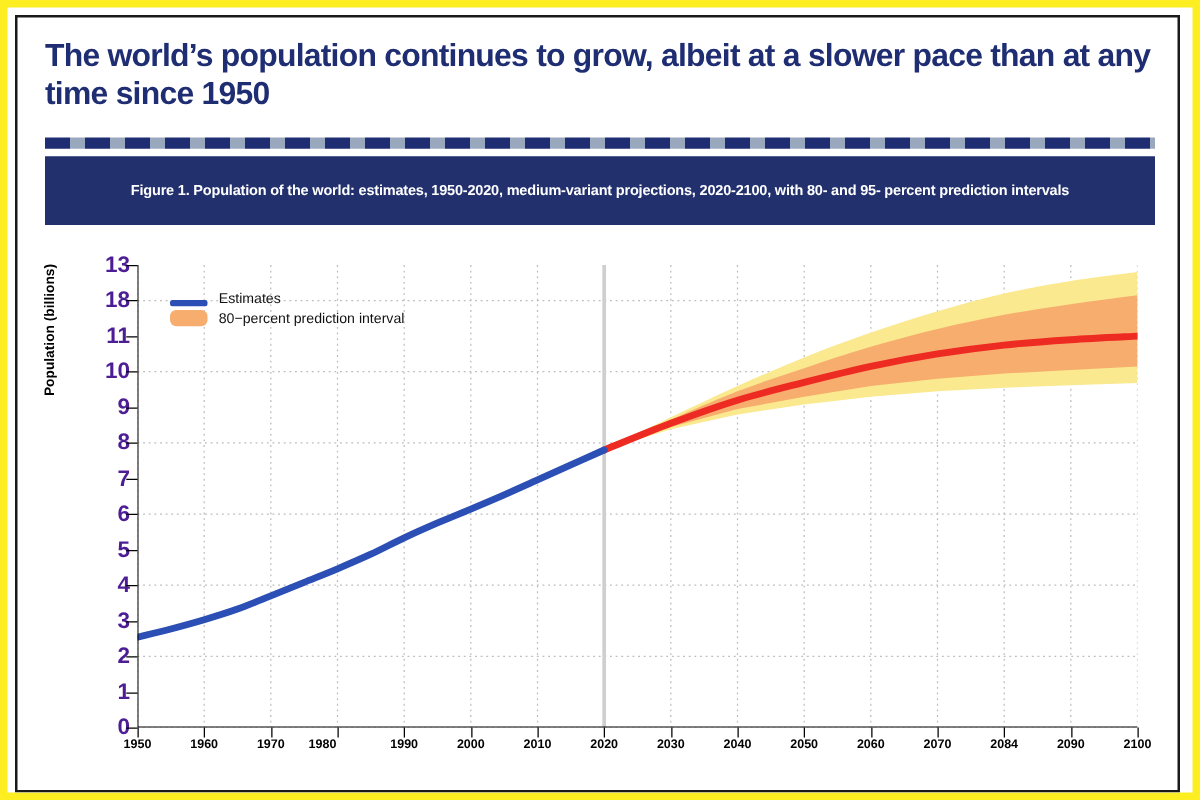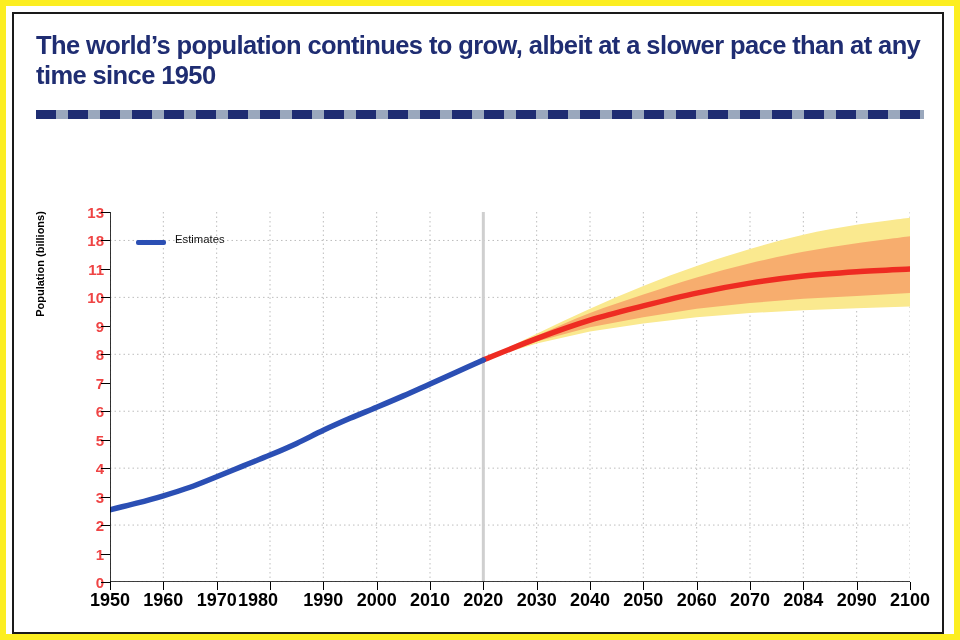--- a/index.html
+++ b/index.html
@@ -90,40 +90,40 @@
     left: 74px; top: 18px;
     width: 800px; height: 370px;
   }
   #plot-svg { display: block; }
   
   .ytick {
     position: absolute;
     right: 806px;
     width: 40px;
     text-align: right;
-    font-size: 15px;
-    font-weight: bold;
-    color: #ef4444;
+    font-size: 18px;
+    font-weight: bold;
+    color: #4c1d95;
     transform: translateY(-50%);
   }
   .ytick-mark {
     position: absolute;
     left: -9px;
     width: 9px;
     height: 0;
     border-top: 1.6px solid #000;
   }
   
   .xtick {
     position: absolute;
     top: 378px;
     width: 60px;
     margin-left: -30px;
     text-align: center;
-    font-size: 18px;
+    font-size: 10px;
     font-weight: bold;
     color: #000;
   }
   .xtick-mark {
     position: absolute;
     top: 370px;
     width: 0; height: 8px;
     border-left: 1.6px solid #000;
   }
   
@@ -155,20 +155,23 @@
 <body>
 
 <div id="page">
   <div id="inner-frame">
     <div id="content">
 
       <div id="title">The world’s population continues to grow, albeit at a slower pace than at any time since 1950</div>
 
       <div id="dash-rule"></div>
 
+      <div id="caption-band">
+        <div id="caption-text">Figure 1. Population of the world: estimates, 1950-2020, medium-variant projections, 2020-2100, with 80- and 95- percent prediction intervals</div>
+      </div>
 
       <div id="chart-area">
         <div id="ylabel">Population (billions)</div>
         <div id="plot-wrap">
           <svg id="plot-svg" width="800" height="370" viewBox="0 0 800 370">
               <g>
                 <line x1="0" y1="0" x2="0" y2="370" stroke="#bdbdbd" stroke-width="1" stroke-dasharray="1.5 3"></line>
                 <line x1="53.333333333333336" y1="0" x2="53.333333333333336" y2="370" stroke="#bdbdbd" stroke-width="1" stroke-dasharray="1.5 3"></line>
                 <line x1="106.66666666666667" y1="0" x2="106.66666666666667" y2="370" stroke="#bdbdbd" stroke-width="1" stroke-dasharray="1.5 3"></line>
                 <line x1="160" y1="0" x2="160" y2="370" stroke="#bdbdbd" stroke-width="1" stroke-dasharray="1.5 3"></line>
@@ -197,20 +200,24 @@
               <line x1="373.3333333333333" y1="0" x2="373.3333333333333" y2="370" stroke="#cfcfcf" stroke-width="3"></line>
               <path d="M 373.3333333333333 148 C 382.22222222222223 144.44230769230768 408.8888888888889 133.29487179487174 426.6666666666667 126.6538461538461 C 444.44444444444446 120.01282051282047 462.22222222222223 113.60897435897438 480 108.15384615384619 C 497.77777777777777 102.698717948718 515.5555555555554 98.42948717948723 533.3333333333333 93.92307692307696 C 551.1111111111111 89.4166666666667 568.8888888888888 84.91025641025645 586.6666666666666 81.11538461538464 C 604.4444444444445 77.32051282051283 622.2222222222222 73.99999999999999 640 71.15384615384613 C 657.7777777777778 68.30769230769228 675.5555555555557 65.93589743589745 693.3333333333334 64.03846153846155 C 711.1111111111111 62.14102564102566 728.8888888888889 60.95512820512821 746.6666666666666 59.769230769230774 C 764.4444444444443 58.583333333333336 791.1111111111111 57.397435897435884 800 56.923076923076906" fill="none" stroke="#ee2b22" stroke-width="5.5" stroke-linecap="round" stroke-linejoin="round"></path>
               <path d="M 0 297.7076923076923 C 4.444444444444445 296.6166666666667 17.77777777777778 293.4858974358974 26.666666666666668 291.16153846153844 C 35.55555555555556 288.83717948717947 44.44444444444445 286.4179487179487 53.333333333333336 283.76153846153846 C 62.22222222222222 281.1051282051282 71.11111111111111 278.40128205128207 80 275.2230769230769 C 88.88888888888889 272.04487179487177 97.77777777777779 268.25 106.66666666666667 264.6923076923077 C 115.55555555555556 261.13461538461536 124.44444444444443 257.48205128205126 133.33333333333331 253.87692307692308 C 142.2222222222222 250.27179487179487 151.11111111111111 246.80897435897438 160 243.06153846153848 C 168.88888888888889 239.31410256410257 177.77777777777777 235.51923076923077 186.66666666666666 231.3923076923077 C 195.55555555555554 227.26538461538462 204.44444444444446 222.47435897435895 213.33333333333334 218.29999999999998 C 222.22222222222223 214.12564102564102 231.11111111111111 210.18846153846152 240 206.34615384615384 C 248.88888888888889 202.50384615384615 257.7777777777777 198.99358974358978 266.66666666666663 195.24615384615387 C 275.55555555555554 191.49871794871797 284.4444444444444 187.75128205128206 293.3333333333333 183.86153846153846 C 302.22222222222223 179.97179487179486 311.1111111111111 175.8923076923077 320 171.90769230769232 C 328.8888888888889 167.92307692307693 337.7777777777778 163.93846153846152 346.6666666666667 159.95384615384614 C 355.55555555555554 155.96923076923076 368.88888888888886 149.9923076923077 373.3333333333333 148" fill="none" stroke="#2b4fb4" stroke-width="5.5" stroke-linecap="round" stroke-linejoin="round"></path>
               <line x1="0" y1="370" x2="800" y2="370" stroke="#000" stroke-width="1.6"></line>
               <line x1="0" y1="0" x2="0" y2="370" stroke="#000" stroke-width="1.6"></line>
             </svg>
           <div id="legend">
               <div class="legend-row">
                 <span class="legend-swatch" style="background: rgb(43, 79, 180);"></span>
                 <span class="legend-label">Estimates</span>
+              </div>
+              <div class="legend-row">
+                <span class="legend-swatch block" style="background: rgb(247, 173, 110);"></span>
+                <span class="legend-label">80−percent prediction interval</span>
               </div>
             </div>
         <div class="ytick" style="top: 370px;">0</div>
             <div class="ytick-mark" style="top: 370px;"></div>
             <div class="ytick" style="top: 341.538px;">1</div>
             <div class="ytick-mark" style="top: 341.538px;"></div>
             <div class="ytick" style="top: 313.077px;">2</div>
             <div class="ytick-mark" style="top: 313.077px;"></div>
             <div class="ytick" style="top: 284.615px;">3</div>
             <div class="ytick-mark" style="top: 284.615px;"></div>

